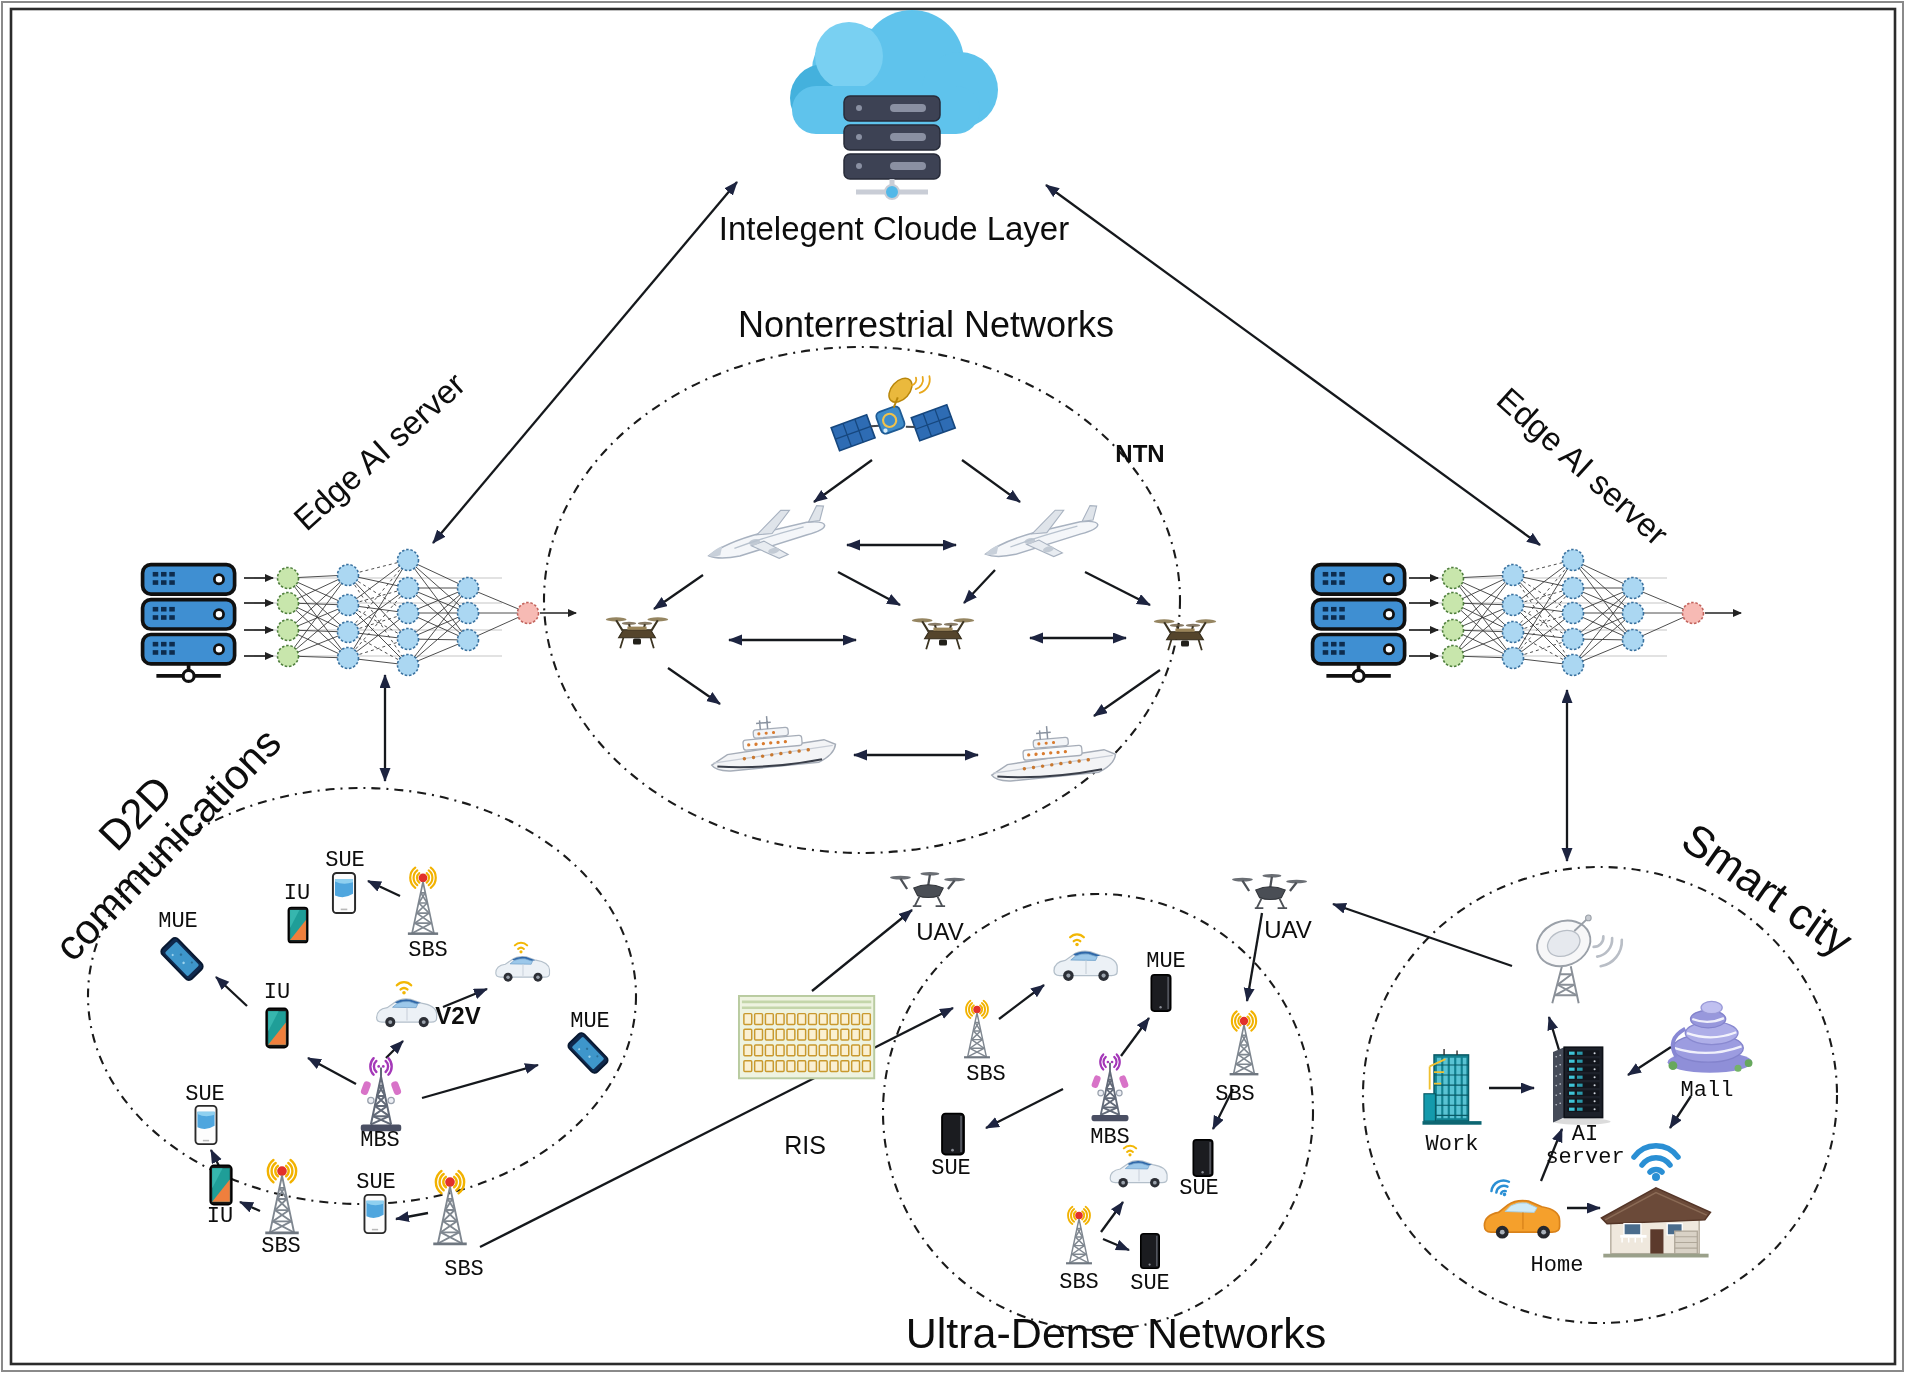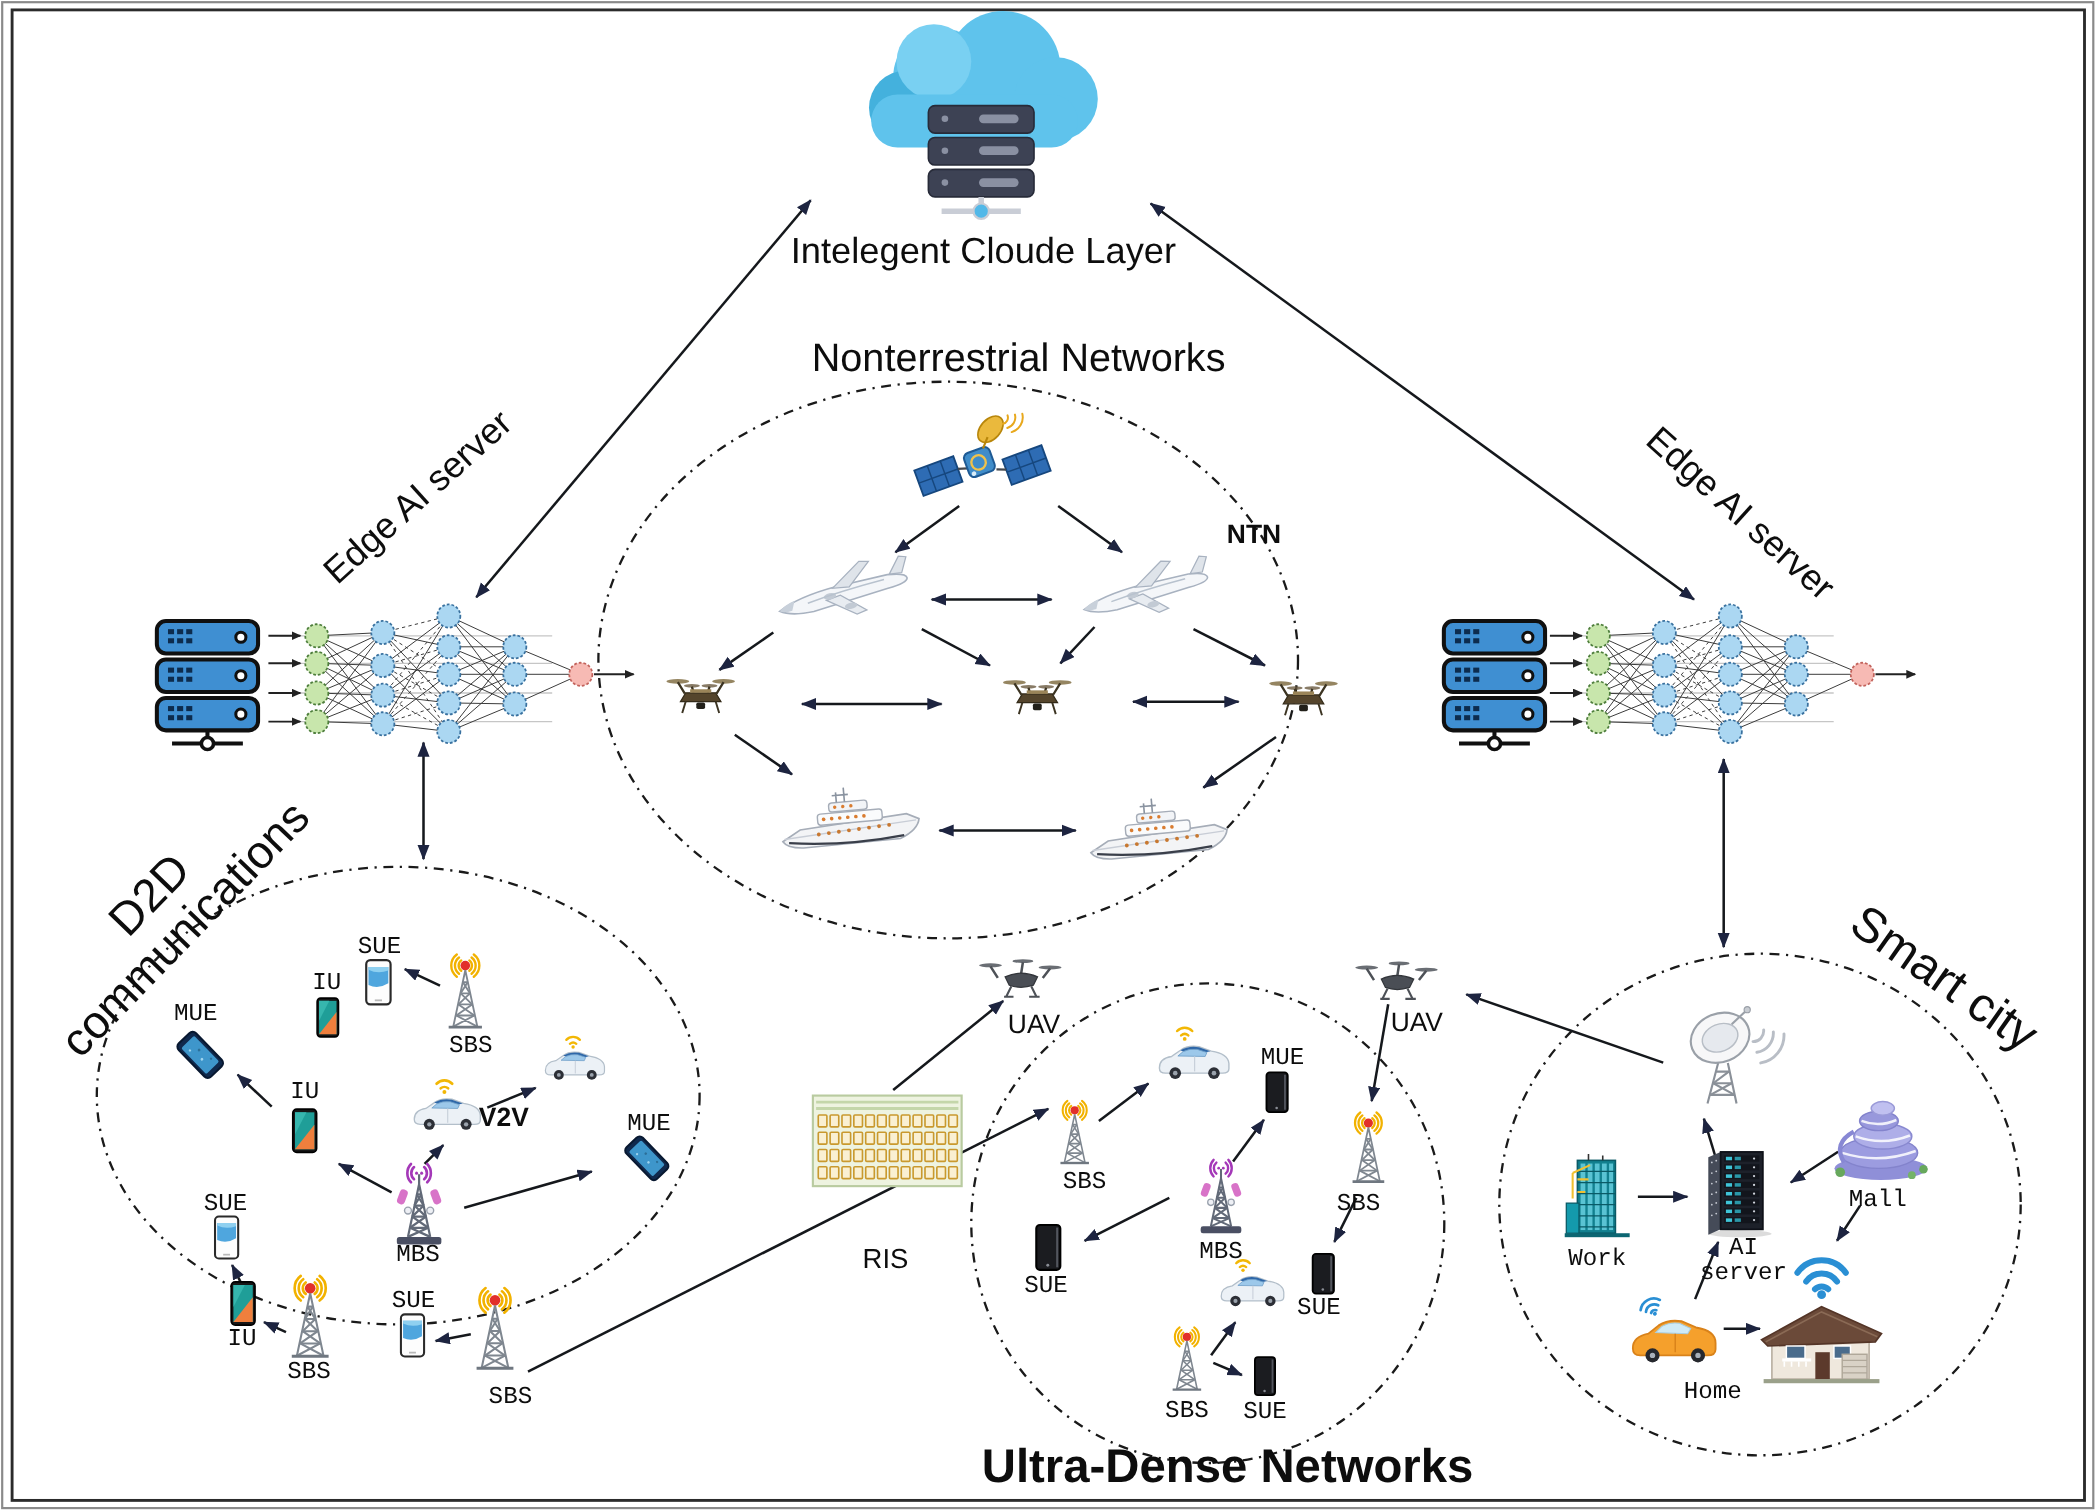--- a/index.html
+++ b/index.html
@@ -698,29 +698,29 @@
     <use href="#sym-mall" transform="translate(1709,1034) scale(0.88) translate(-55,-46)"></use>
     <use href="#sym-wifi-b" transform="translate(1656,1156) translate(-30,-25)"></use>
     <use href="#sym-wifi-b" transform="translate(1500,1186) rotate(-28) scale(0.45) translate(-30,-25)"></use>
     <use href="#sym-car-o" transform="translate(1522,1219) scale(0.94) translate(-45,-23)"></use>
     <use href="#sym-house" transform="translate(1655,1218) scale(0.94) translate(-65,-46)"></use>
   </g>
 </svg>
 
   <div class="lbl" style="left:894px;top:229px;font-size:33px">Intelegent Cloude Layer</div>
   <div class="lbl" style="left:926px;top:325px;font-size:36px;font-weight:normal">Nonterrestrial Networks</div>
-  <div class="lbl md" style="left:1140px;top:486px">NTN</div>
+  <div class="lbl md" style="left:1140px;top:454px">NTN</div>
   <div class="lbl" style="left:380px;top:452px;font-size:33px;transform:translate(-50%,-50%) rotate(-42deg)">Edge AI server</div>
   <div class="lbl" style="left:1582px;top:467px;font-size:33px;transform:translate(-50%,-50%) rotate(42deg)">Edge AI server</div>
   <div class="lbl" style="left:152px;top:829px;font-size:42px;transform:translate(-50%,-50%) rotate(-46deg)">
     <div>D2D</div>
     <div>communications</div>
   </div>
   <div class="lbl" style="left:1767px;top:890px;font-size:44px;transform:translate(-50%,-50%) rotate(35deg)">Smart city</div>
-  <div class="lbl" style="left:1116px;top:1334px;font-size:43px;font-weight:700">Ultra-Dense Networks</div>
+  <div class="lbl" style="left:1116px;top:1334px;font-size:43px;font-weight:400">Ultra-Dense Networks</div>
   <div class="lbl" style="left:805px;top:1145px;font-size:25px">RIS</div>
   <div class="lbl md" style="left:940px;top:932px;font-weight:400">UAV</div>
   <div class="lbl md" style="left:1288px;top:930px;font-weight:400">UAV</div>
   <div class="lbl md" style="left:458px;top:1016px;font-weight:700">V2V</div>
 
   <div class="lbl sm" style="left:345px;top:861px">SUE</div>
   <div class="lbl sm" style="left:297px;top:894px">IU</div>
   <div class="lbl sm" style="left:428px;top:951px">SBS</div>
   <div class="lbl sm" style="left:178px;top:922px">MUE</div>
   <div class="lbl sm" style="left:277px;top:993px">IU</div>

